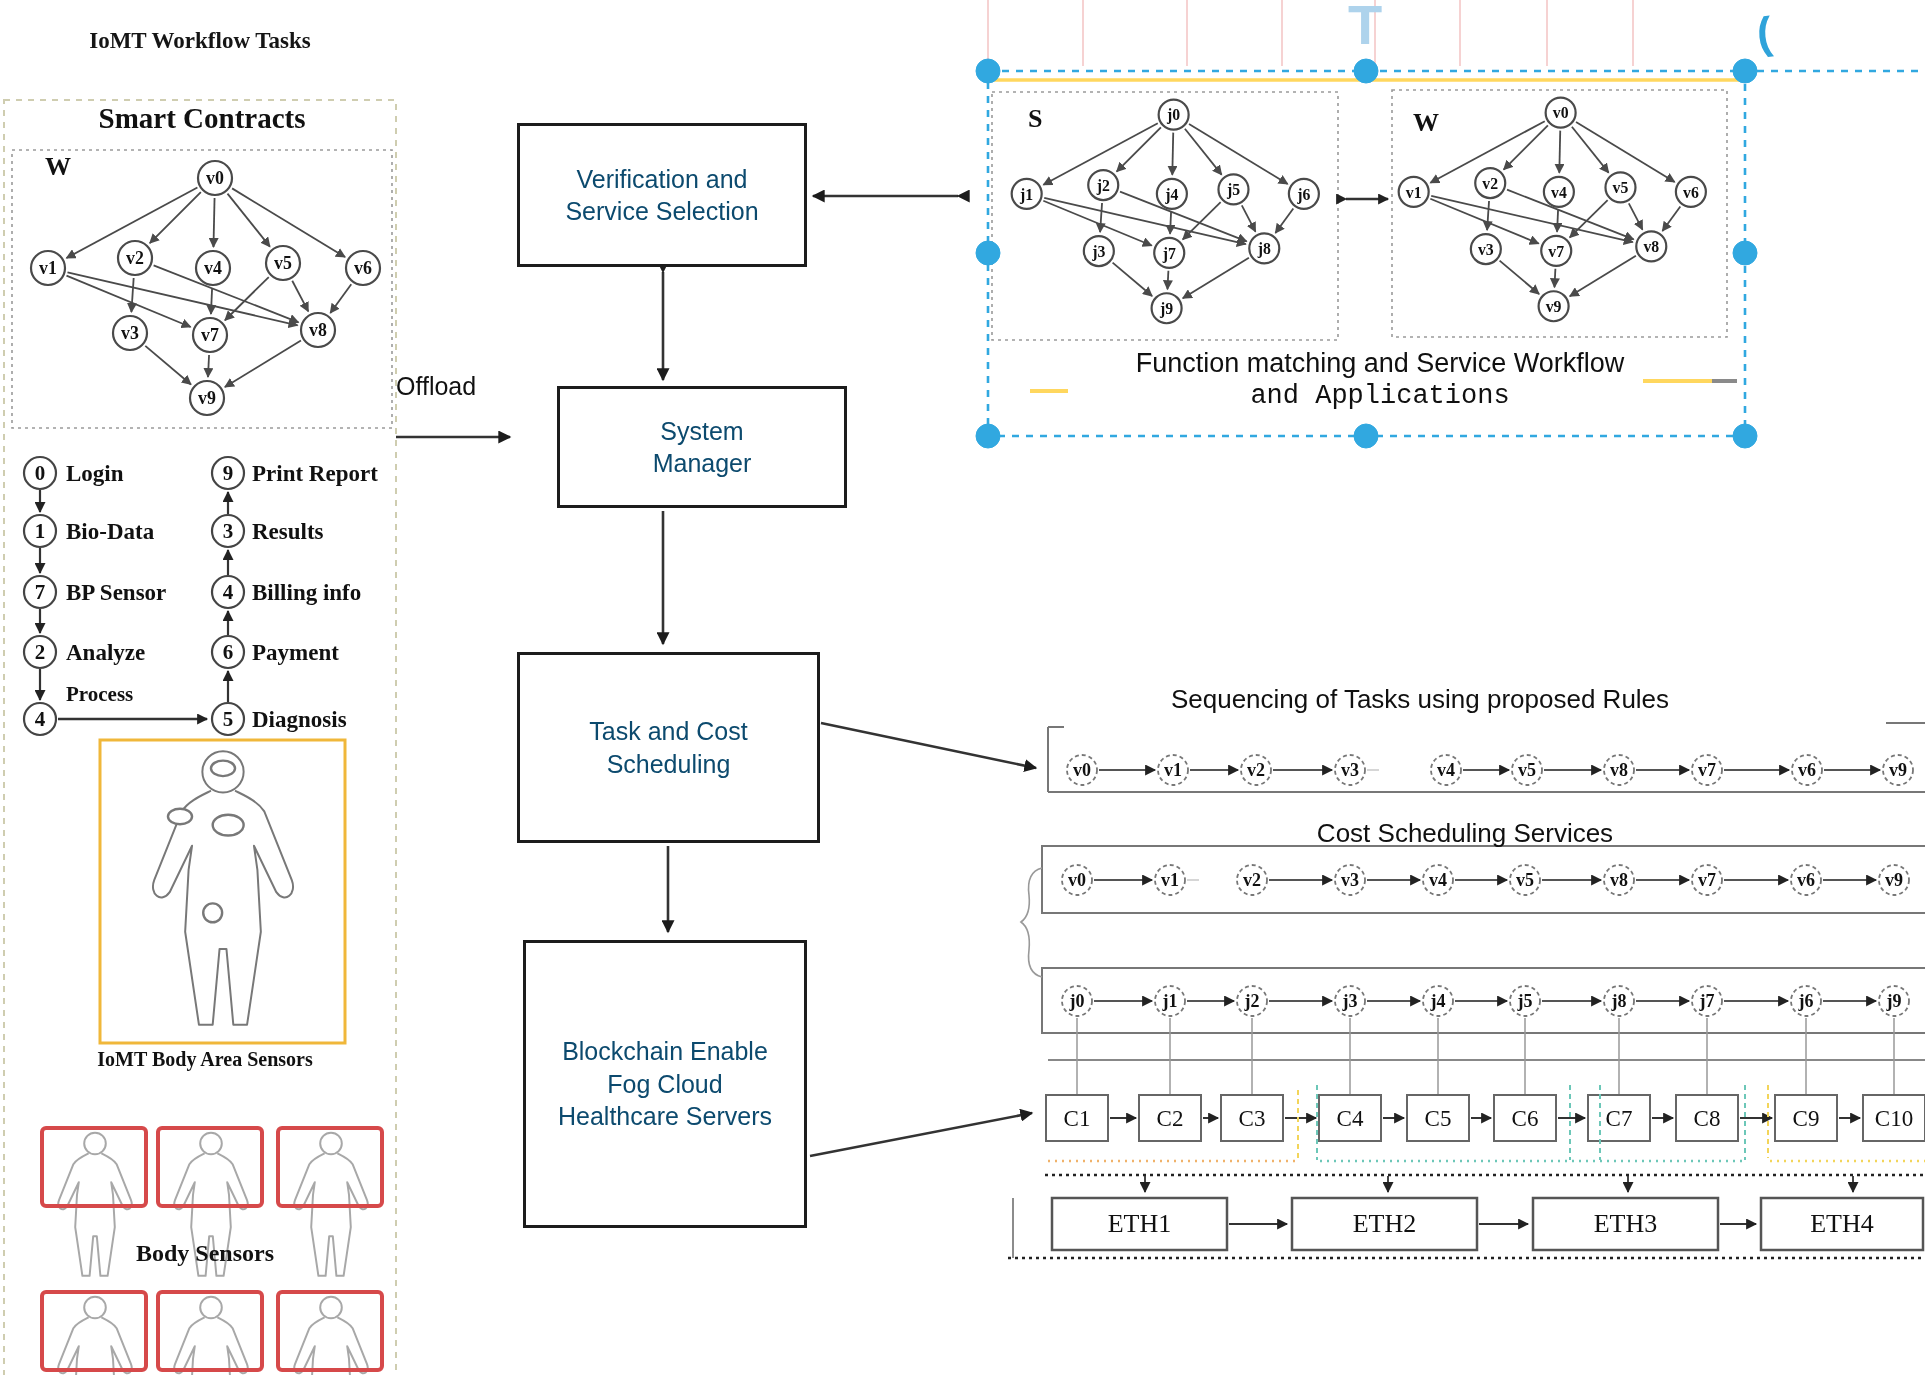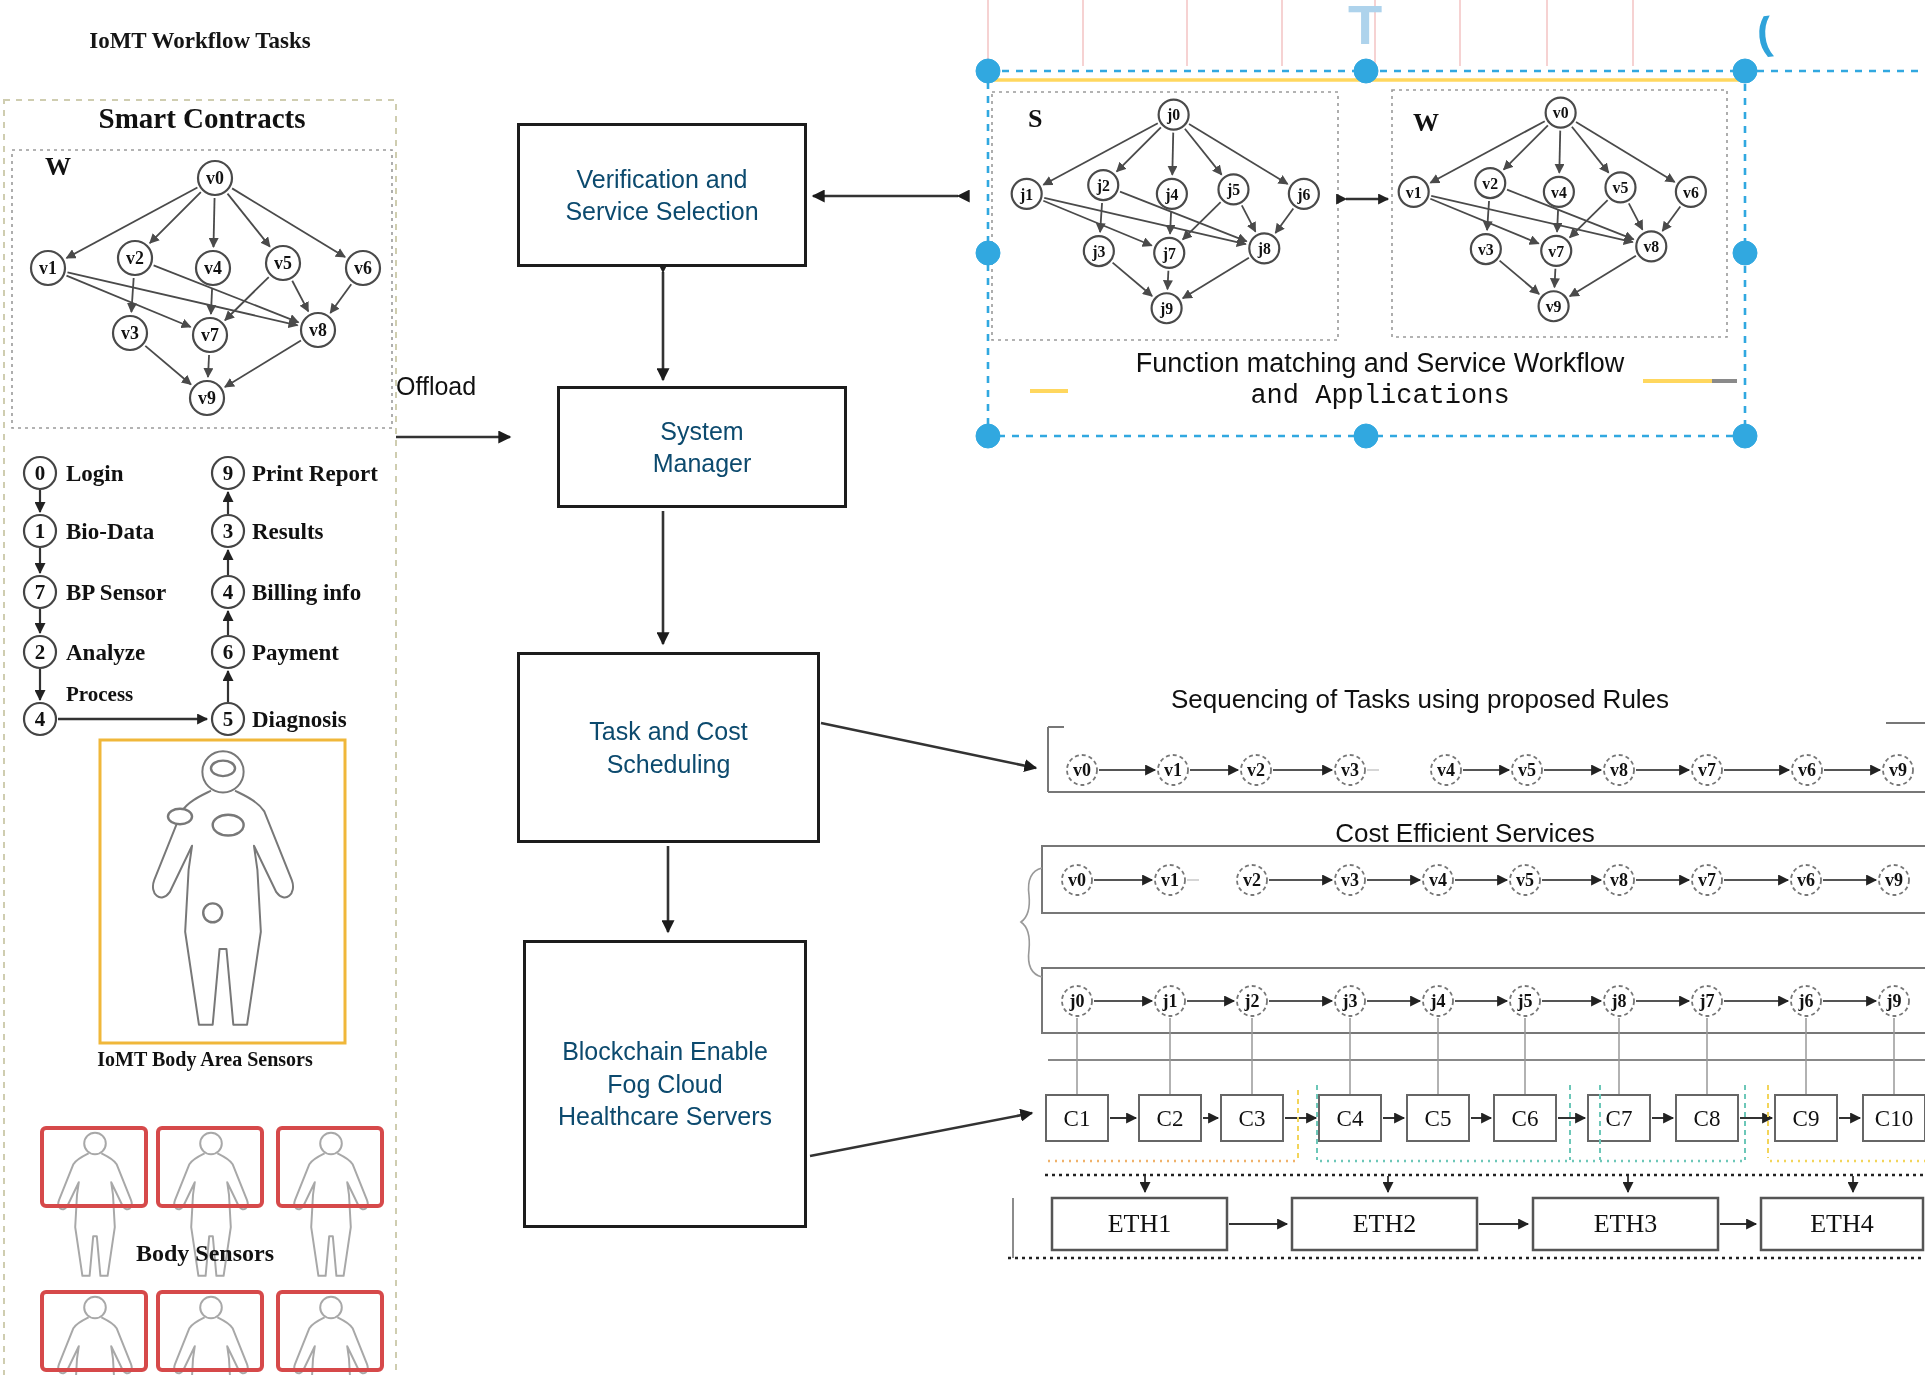--- a/index.html
+++ b/index.html
@@ -513,17 +513,17 @@
     <span>Fog Cloud</span>
     <span>Healthcare Servers</span>
   </div>
 
   <div class="abs serif" style="left:1028px;top:104px;font-weight:bold;font-size:26px;">S</div>
   <div class="abs serif" style="left:1413px;top:108px;font-weight:bold;font-size:26px;">W</div>
   <div class="abs cap ctr" style="left:1030px;top:348px;width:700px;">Function matching and Service Workflow</div>
   <div class="abs cap ctr" style="left:1030px;top:381px;width:700px;font-family:Liberation Mono, monospace;">and Applications</div>
 
   <div class="abs cap ctr" style="left:1130px;top:684px;width:580px;font-size:26px;">Sequencing of Tasks using proposed Rules</div>
-  <div class="abs cap ctr" style="left:1210px;top:818px;width:510px;font-size:26px;">Cost Efficient Services</div>
+  <div class="abs cap ctr" style="left:1210px;top:818px;width:510px;font-size:26px;">Cost Scheduling Services</div>
 
   <div class="abs t-glyph" style="left:1348px;top:-8px;">T</div>
   <div class="abs paren-glyph" style="left:1757px;top:8px;">(</div>
 </div>
 
 </body></html>

